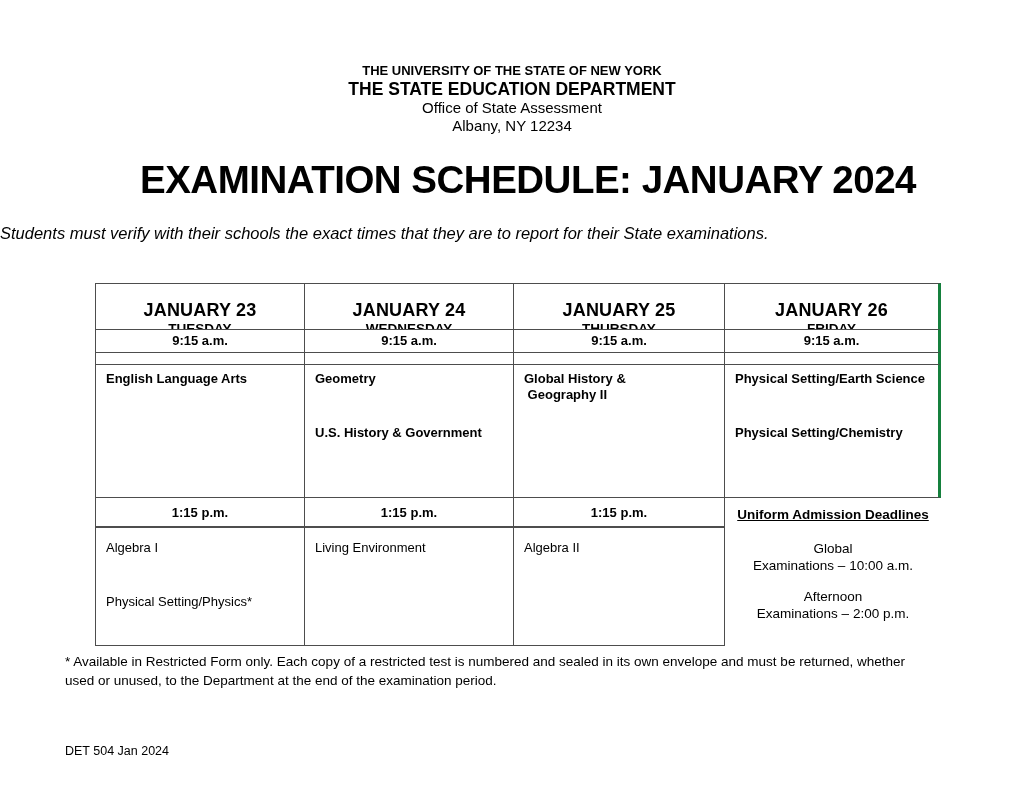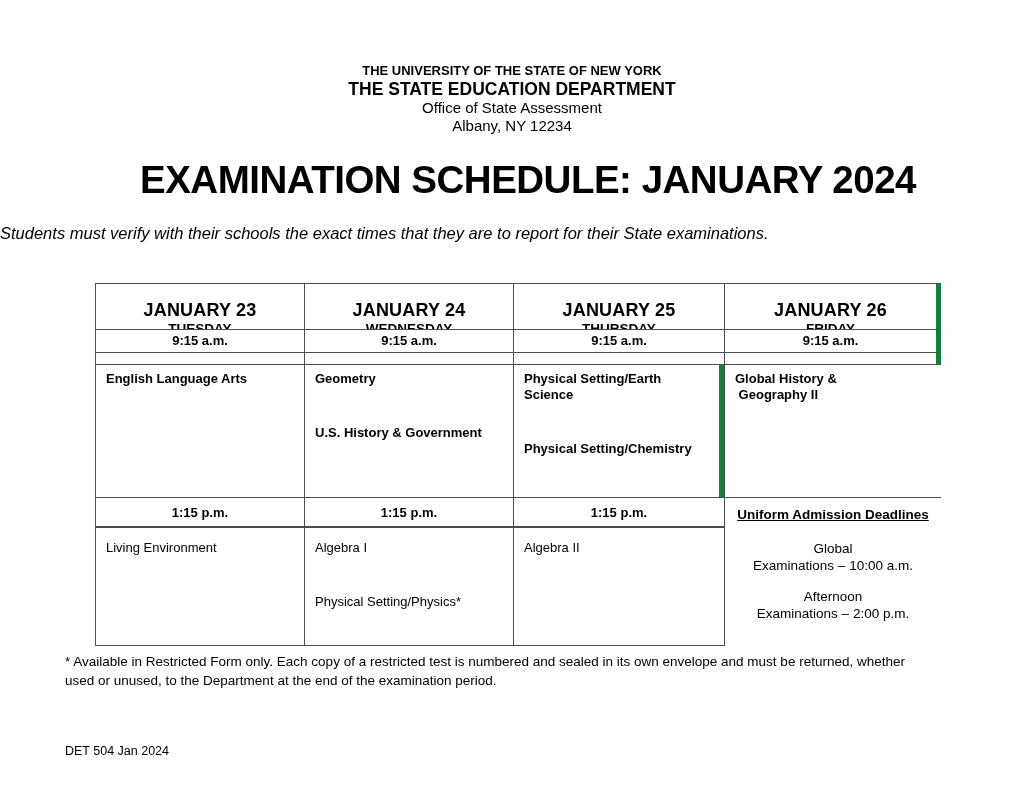--- a/index.html
+++ b/index.html
@@ -18,21 +18,21 @@
          font-size:38.5px;font-weight:bold;margin:0;letter-spacing:-0.5px;line-height:44px;}
   .subtitle{position:absolute;top:222px;left:0;width:100%;text-align:left;
          font-style:italic;font-size:16.5px;margin:0;line-height:22px;}
   
   .sched{position:absolute;left:95px;top:283px;display:grid;
          grid-template-columns:209px 209px 211px 217px;
          grid-template-rows:46px 24px 11px 134px 29px 119px;}
   .c{box-sizing:border-box;overflow:hidden;}
   .bt{border-top:1px solid #4d4d4d;}
   .bl{border-left:1px solid #4d4d4d;}
-  .br{border-right:5px solid #15803d;}
+  .br{border-right:3px solid #15803d;}
   .bb{border-bottom:1px solid #4d4d4d;}
   .date-cell{text-align:center;padding-top:16px;}
   .date-line{font-size:18px;font-weight:bold;line-height:21px;letter-spacing:.2px;}
   .day-line{font-size:13.5px;font-weight:bold;line-height:16px;}
   .time-cell{text-align:center;font-weight:bold;font-size:13px;line-height:22px;}
   .exam-cell{padding:6px 8px 0 10px;font-size:13px;line-height:16px;font-weight:bold;}
   .exam{white-space:pre-line;}
   .exam-gap{margin-top:38px;}
   .time-cell2{text-align:center;font-weight:bold;font-size:13px;line-height:16px;padding-top:7px;}
   .exam-cell2{padding:12px 8px 0 10px;font-size:13px;line-height:16px;}
@@ -89,42 +89,42 @@
     <div class="c bl"></div>
     <div class="c bl br"></div>
 
     <div class="c exam-cell bt bl bb">
       <div class="exam">English Language Arts</div>
     </div>
     <div class="c exam-cell bt bl bb">
       <div class="exam">Geometry</div>
       <div class="exam exam-gap">U.S. History &amp; Government</div>
     </div>
+    <div class="c exam-cell bt bl bb">
+      <div class="exam">Global History &amp;
+&nbsp;Geography II</div>
+    </div>
     <div class="c exam-cell bt bl bb br">
       <div class="exam">Physical Setting/Earth Science</div>
       <div class="exam exam-gap">Physical Setting/Chemistry</div>
-    </div>
-    <div class="c exam-cell bt bl bb">
-      <div class="exam">Global History &amp;
-&nbsp;Geography II</div>
     </div>
 
     <div class="c time-cell2 bl bb">1:15 p.m.</div>
     <div class="c time-cell2 bl bb">1:15 p.m.</div>
     <div class="c time-cell2 bl bb">1:15 p.m.</div>
     <div class="c uad-head bl">
       <span>Uniform Admission Deadlines</span>
     </div>
 
     <div class="c exam-cell2 bt bl bb">
-      <div class="exam">Living Environment</div>
+      <div class="exam">Algebra I</div>
+      <div class="exam exam-gap">Physical Setting/Physics*</div>
     </div>
     <div class="c exam-cell2 bt bl bb">
-      <div class="exam">Algebra I</div>
-      <div class="exam exam-gap">Physical Setting/Physics*</div>
+      <div class="exam">Living Environment</div>
     </div>
     <div class="c exam-cell2 bt bl bb">
       <div class="exam">Algebra II</div>
     </div>
     <div class="c uad-body bl">
       <div>
         <div>Global</div>
         <div>Examinations – 10:00 a.m.</div>
       </div>
       <div class="uad-block2">

